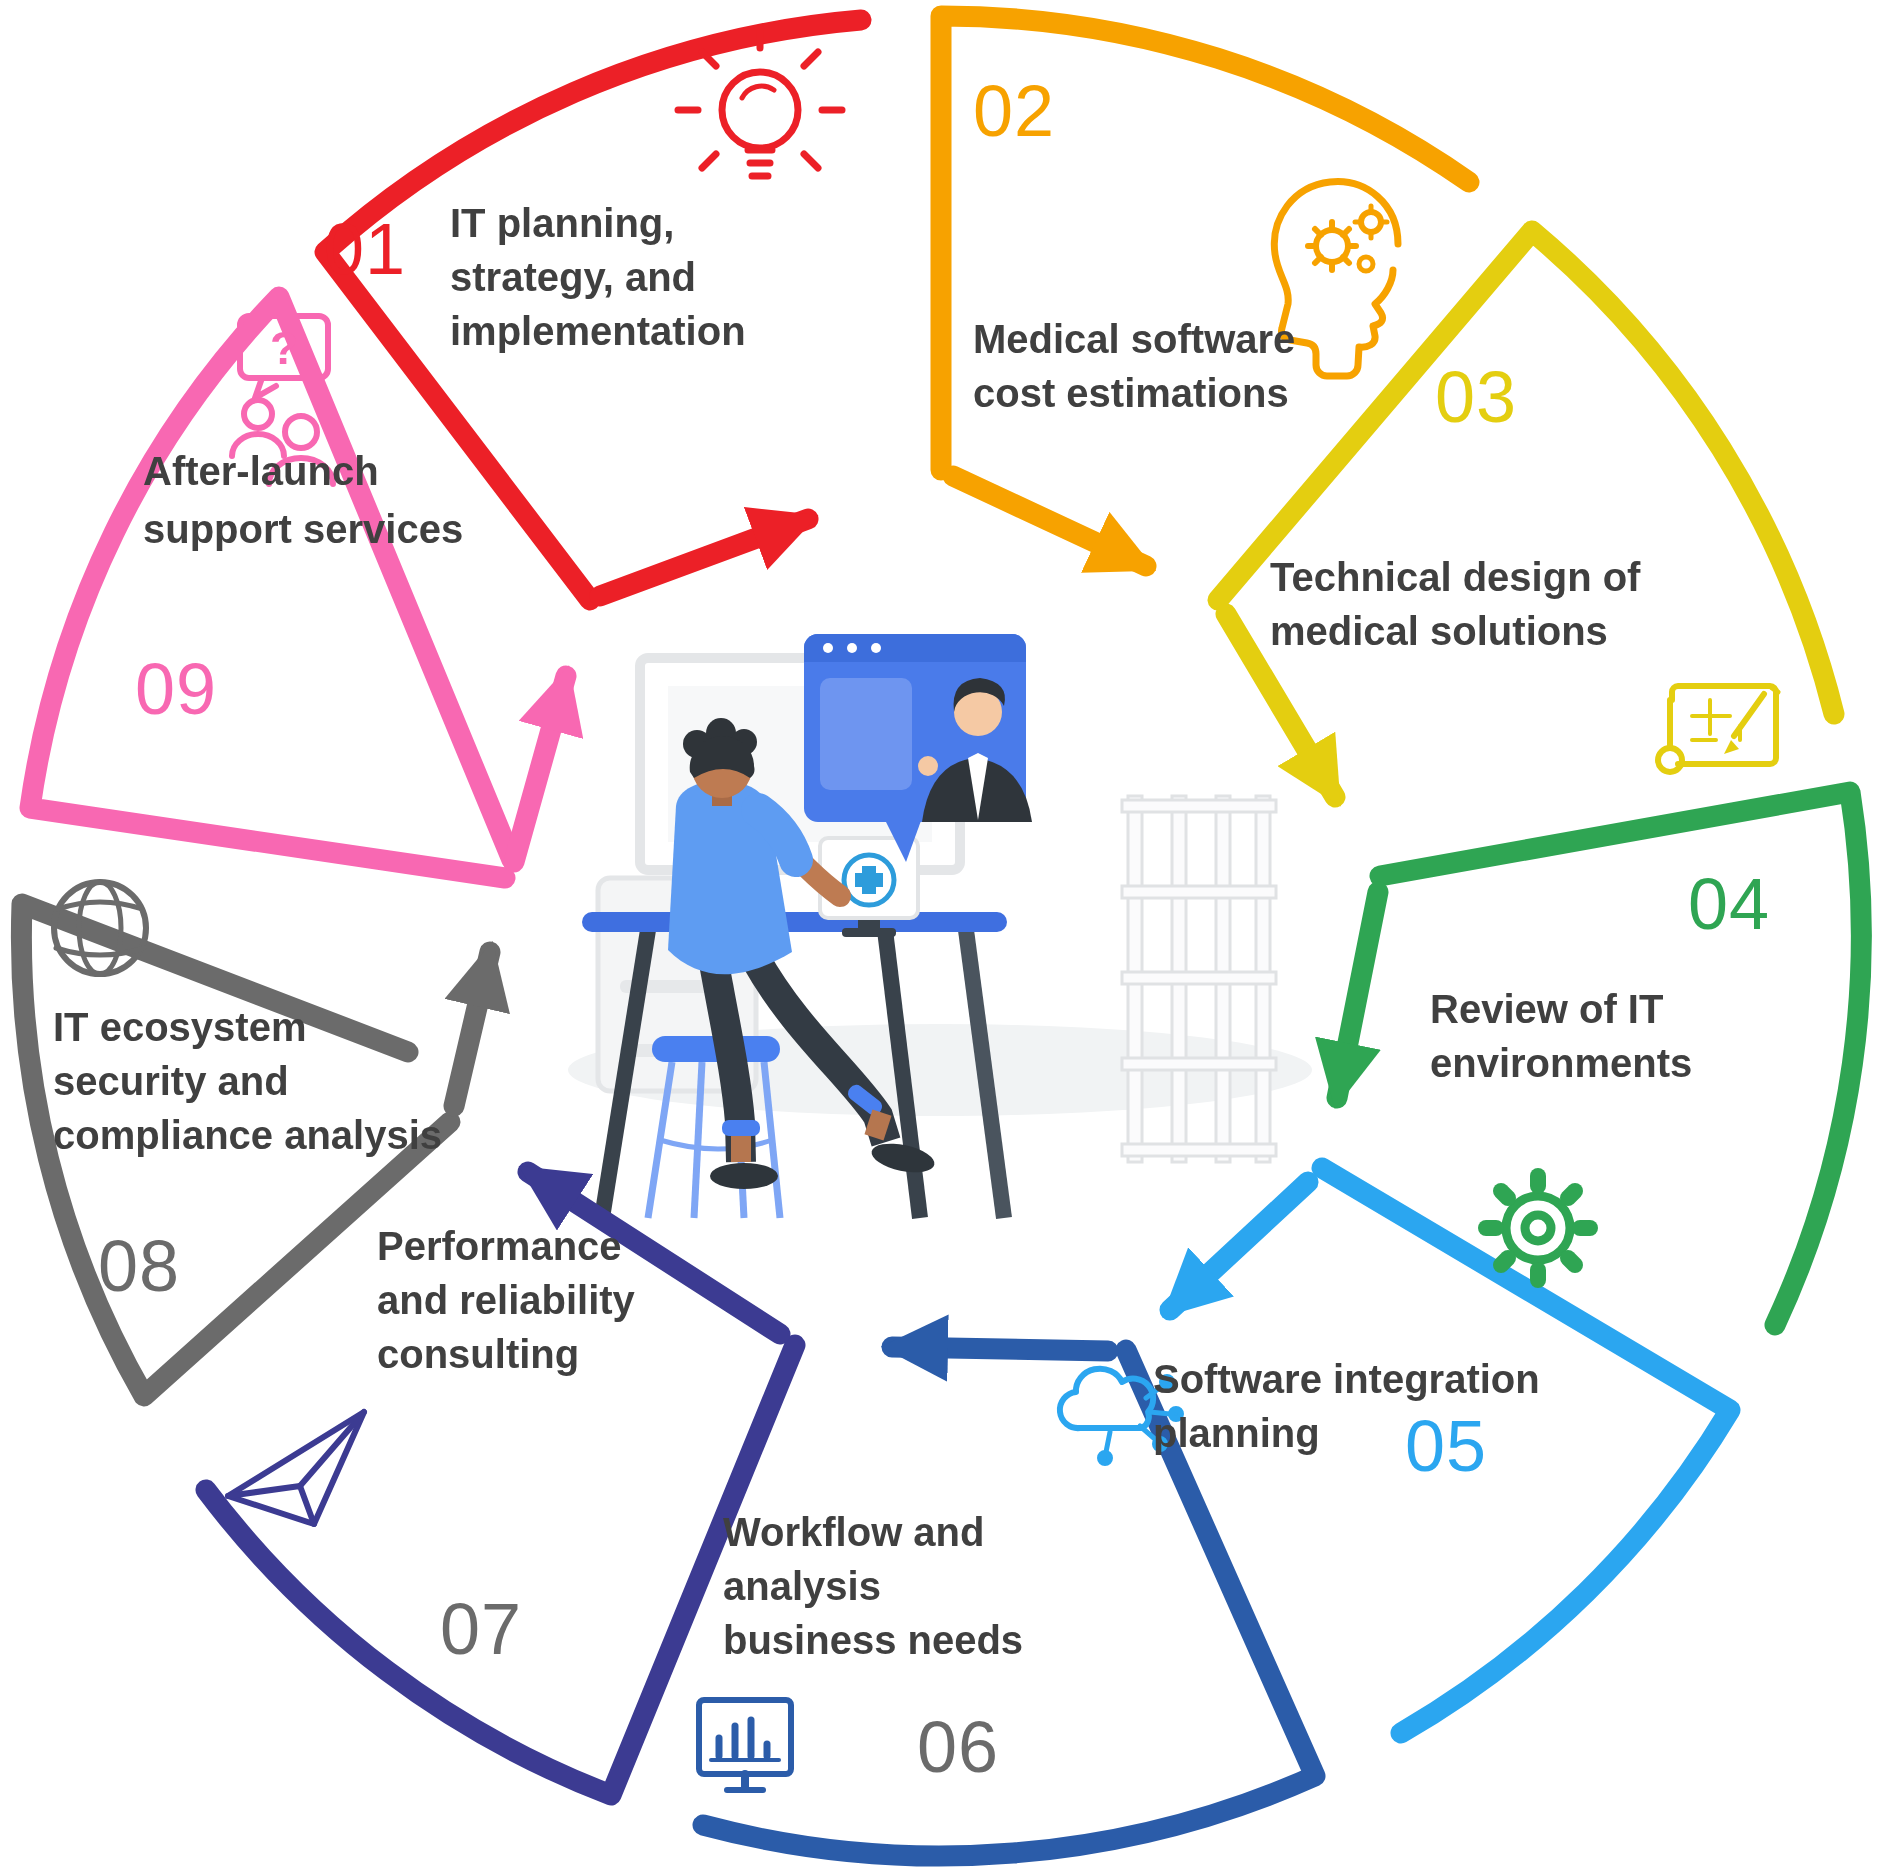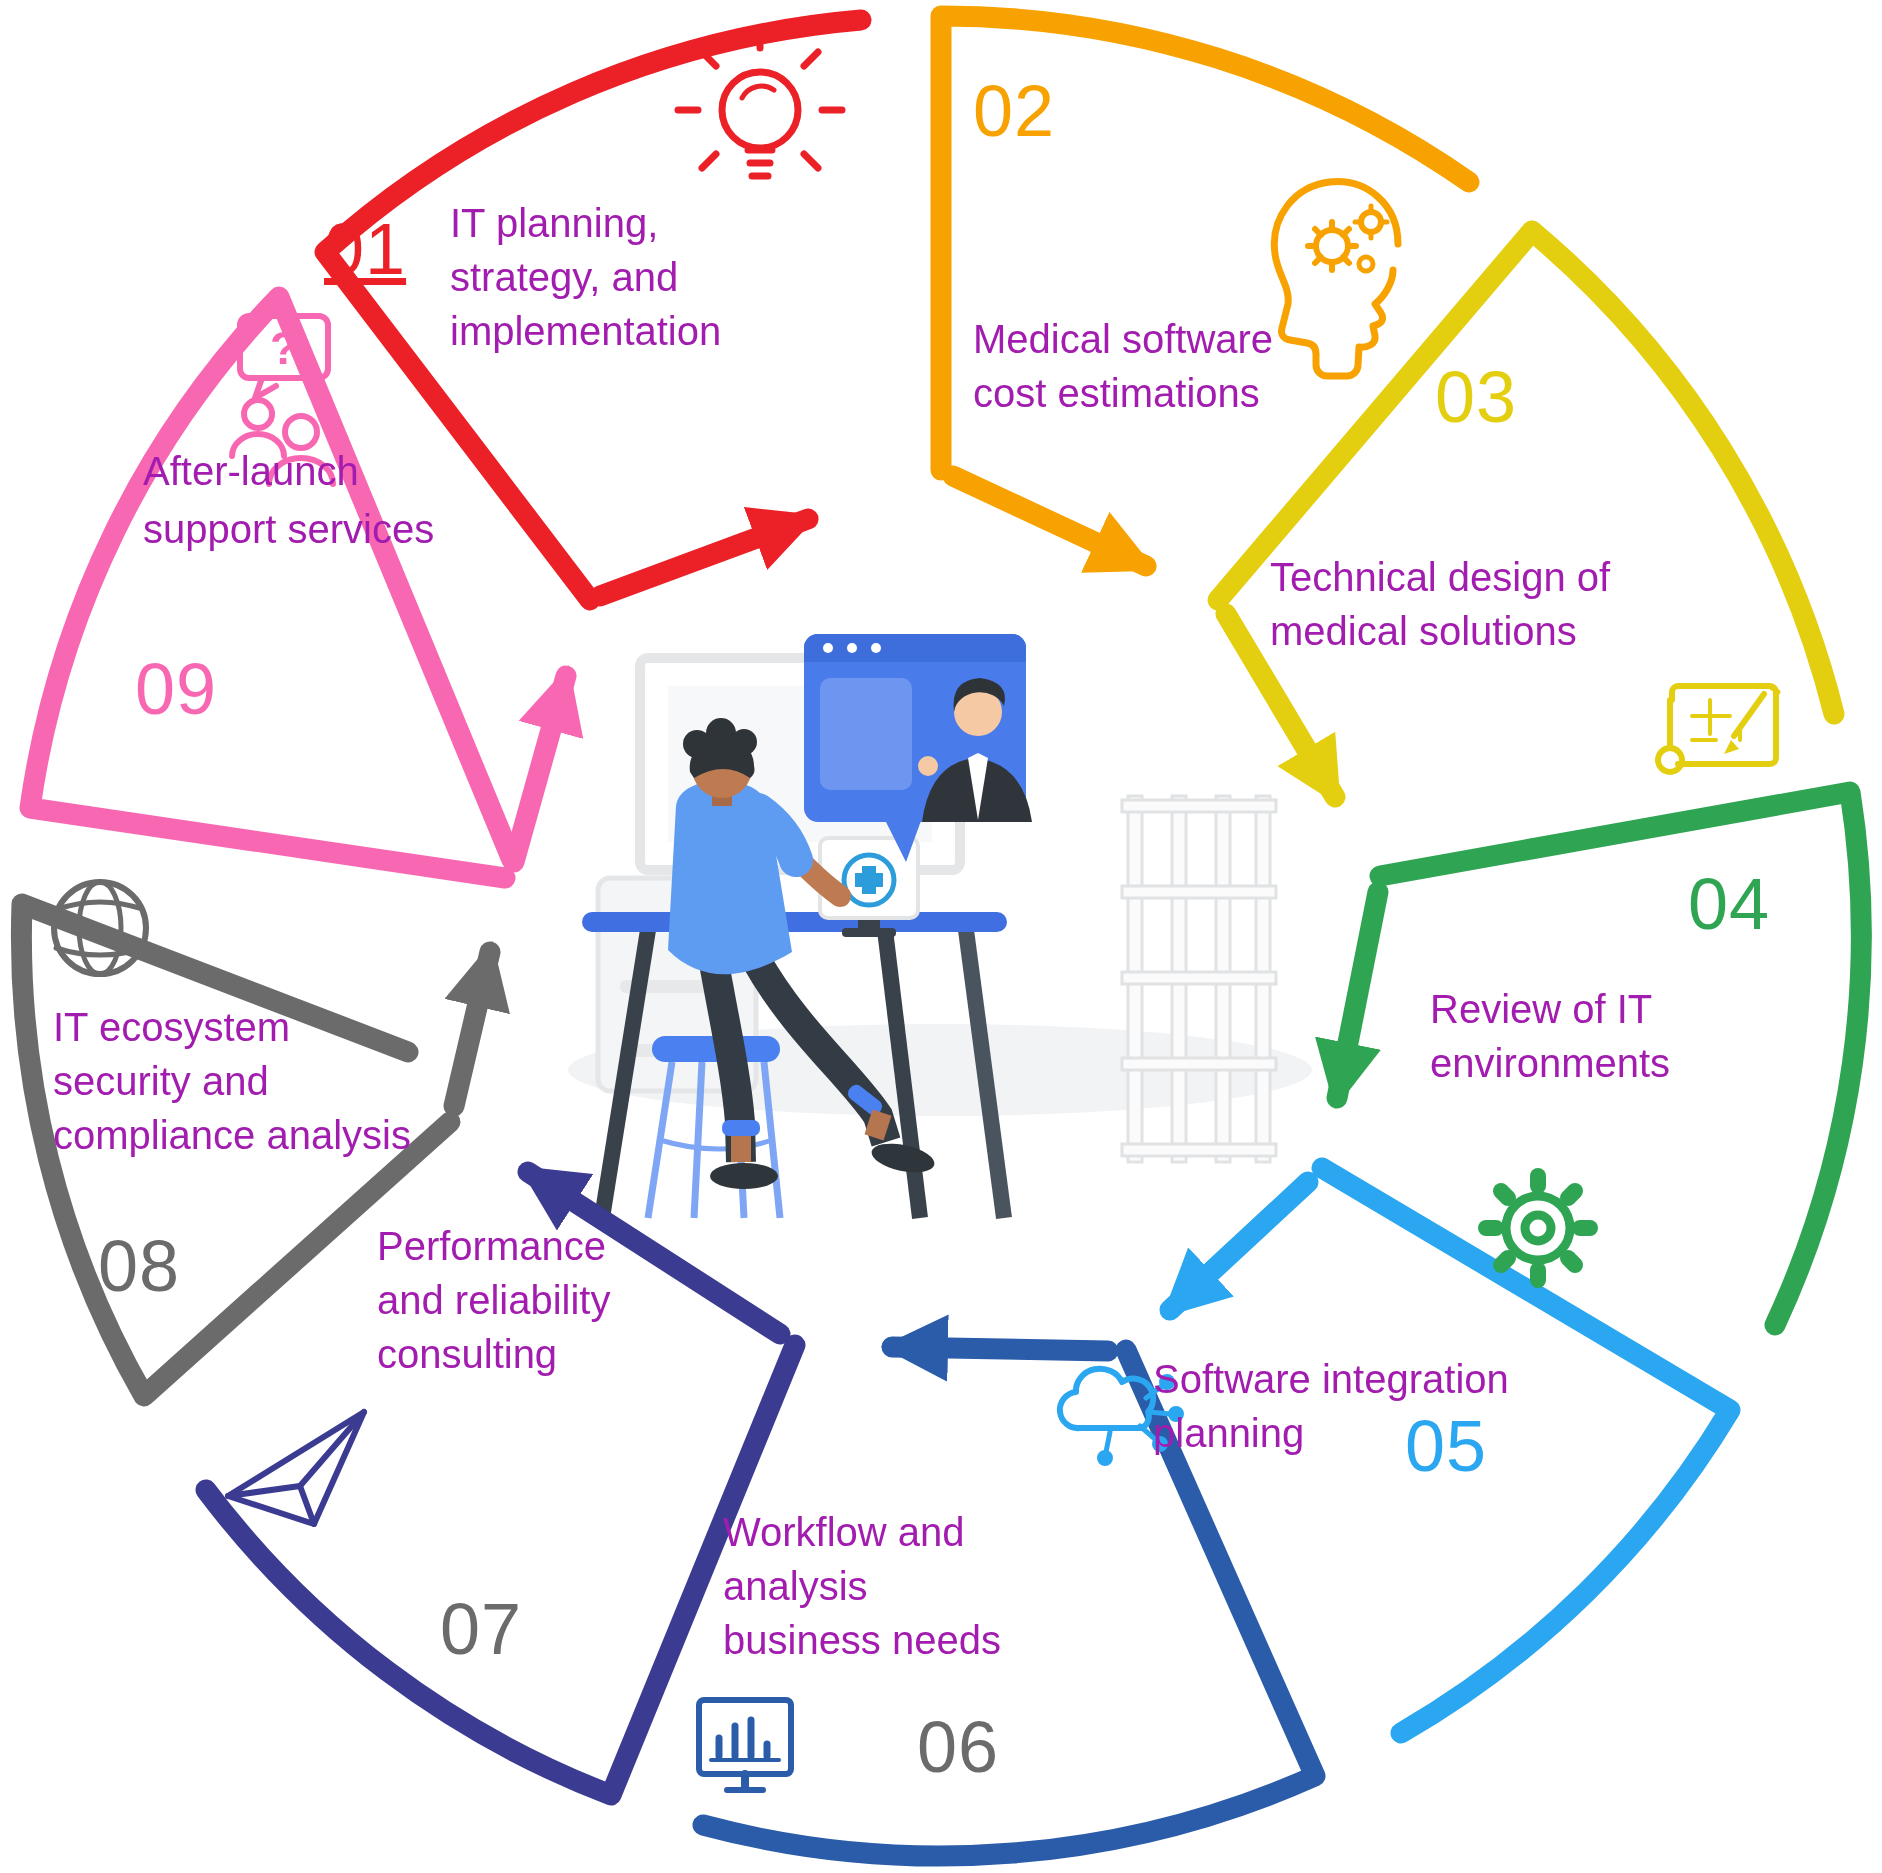--- a/index.html
+++ b/index.html
@@ -17,23 +17,23 @@
     text-align:left;
     font-size:72px;
     font-weight:400;
     line-height:78px;
     letter-spacing:1px;
     color:#6B6B6B;
   }
   .lbl{
     position:absolute;
     font-size:40px;
-    font-weight:400;
+    font-weight:700;
     line-height:54px;
-    color:#a21caf;
+    color:#404040;
   }
   .lbl span{display:block;white-space:nowrap;}
 </style>
 </head>
 <body>
 
 <div class="canvas">
 
 <svg class="ring-svg" viewBox="0 0 1882 1873">
   <defs>
@@ -273,21 +273,21 @@
     <rect x="240" y="316" width="88" height="62" rx="9"></rect>
     <path d="M262,378 l-7,20 l21,-12"></path>
     <text x="284" y="364" text-anchor="middle" font-size="46" font-weight="bold" stroke="none" fill="#F868B2">?</text>
     <circle cx="258" cy="414" r="14"></circle>
     <path d="M232,456 a26,22 0 0 1 52,0"></path>
     <circle cx="301" cy="432" r="16"></circle>
     <path d="M269,484 a32,26 0 0 1 64,0"></path>
   </g>
 </svg>
 
-<div class="num" style="left: 324px; top: 210px; color: rgb(236, 32, 39); text-decoration: underline;">01</div>
+<div class="num" style="left: 324px; top: 210px; color: rgb(236, 32, 39);">01</div>
 <div class="num" style="left: 973px; top: 72px; color: rgb(247, 162, 0);">02</div>
 <div class="num" style="left: 1435px; top: 342px; color: rgb(228, 206, 16); margin-top: 16px;">03</div>
 <div class="num" style="left: 1688px; top: 865px; color: rgb(47, 165, 83);">04</div>
 <div class="num" style="left: 1405px; top: 1407px; color: rgb(43, 166, 240);">05</div>
 <div class="num" style="left: 917px; top: 1708px; color: rgb(107, 107, 107);">06</div>
 <div class="num" style="left: 440px; top: 1590px; color: rgb(107, 107, 107);">07</div>
 <div class="num" style="left: 98px; top: 1227px; color: rgb(107, 107, 107);">08</div>
 <div class="num" style="left: 135px; top: 650px; color: rgb(248, 104, 178);">09</div>
 
 <div class="lbl" style="left:450px;top:196px">

